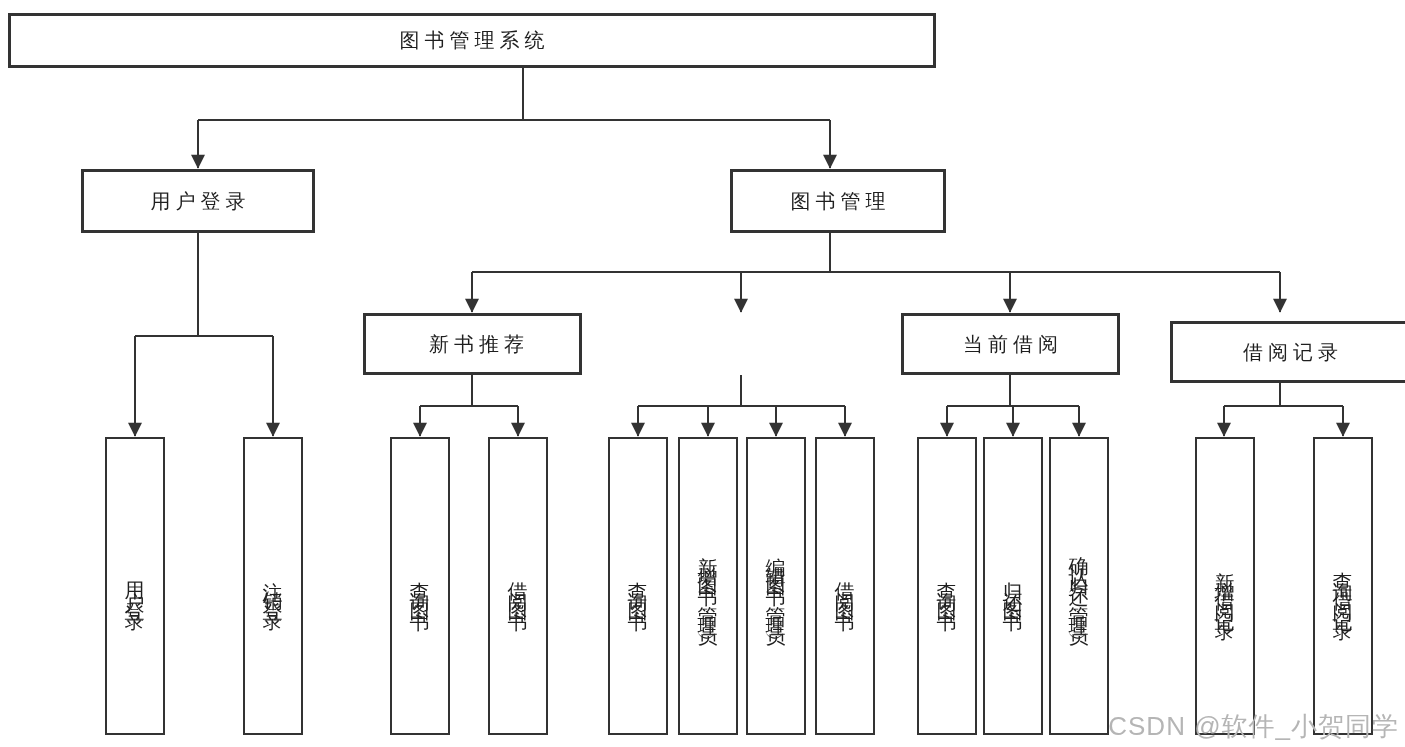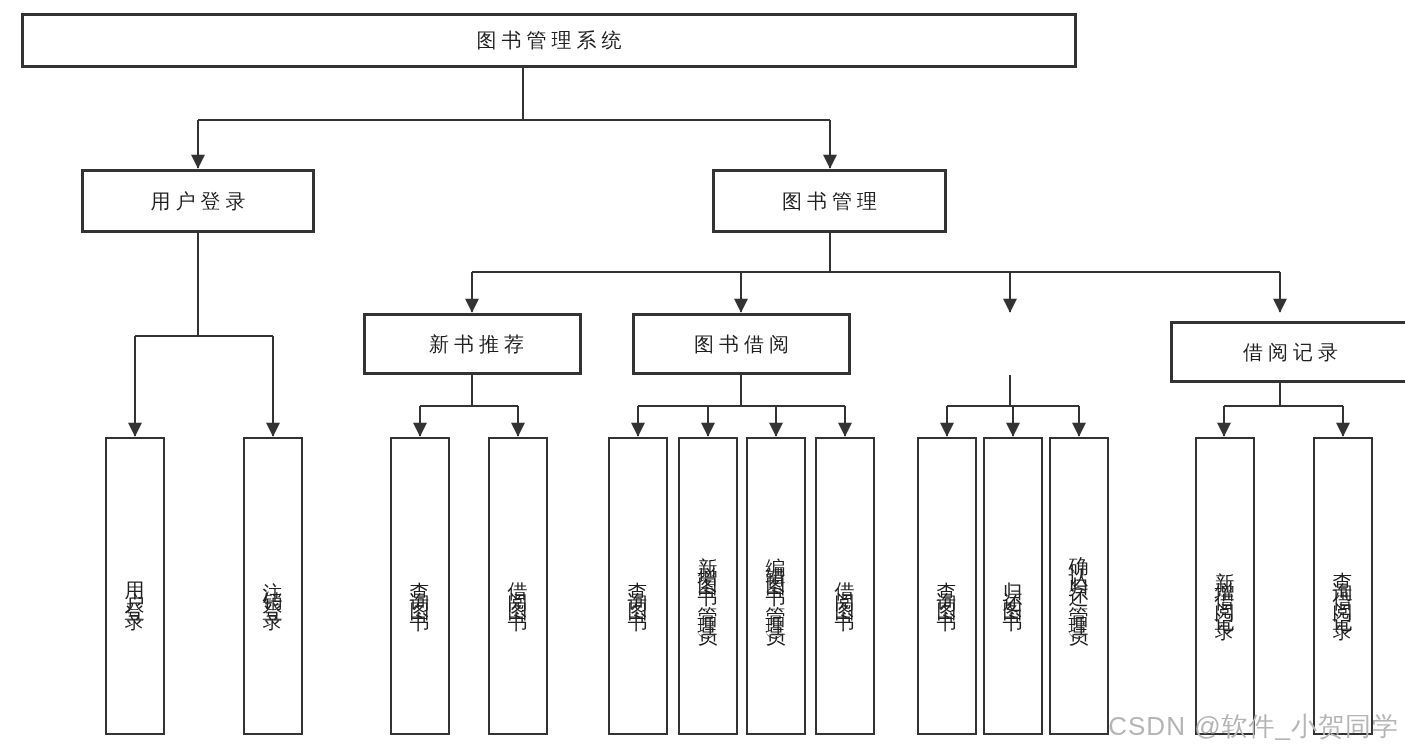--- a/index.html
+++ b/index.html
@@ -88,27 +88,27 @@
       <line x1="947" y1="406" x2="947" y2="436" marker-end="url(#arrow)"></line>
       <line x1="1013" y1="406" x2="1013" y2="436" marker-end="url(#arrow)"></line>
       <line x1="1079" y1="406" x2="1079" y2="436" marker-end="url(#arrow)"></line>
 
       <path d="M1280,375 V406 M1224,406 H1343"></path>
       <line x1="1224" y1="406" x2="1224" y2="436" marker-end="url(#arrow)"></line>
       <line x1="1343" y1="406" x2="1343" y2="436" marker-end="url(#arrow)"></line>
     </g>
   </svg>
 
-  <div class="node" style="left:21px; top:13px; width:1056px; height:55px;">图书管理系统</div>
+  <div class="node" style="left:8px; top:13px; width:928px; height:55px;">图书管理系统</div>
 
   <div class="node" style="left:81px; top:169px; width:234px; height:64px;">用户登录</div>
-  <div class="node" style="left:712px; top:169px; width:235px; height:64px;">图书管理</div>
+  <div class="node" style="left:730px; top:169px; width:216px; height:64px;">图书管理</div>
 
   <div class="node" style="left:363px; top:313px; width:219px; height:62px;padding-left:8px;">新书推荐</div>
-  <div class="node" style="left:632px; top:313px; width:219px; height:62px;">图书借阅</div>
+  <div class="node" style="left:901px; top:313px; width:219px; height:62px;">当前借阅</div>
   <div class="node" style="left:1170px; top:321px; width:241px; height:62px;">借阅记录</div>
 
   <div class="node leaf" style="left:105px; top:437px; width:60px; height:298px;">用户登录</div>
   <div class="node leaf" style="left:243px; top:437px; width:60px; height:298px;">注销登录</div>
 
   <div class="node leaf" style="left:390px; top:437px; width:60px; height:298px;">查询图书</div>
   <div class="node leaf" style="left:488px; top:437px; width:60px; height:298px;">借阅图书</div>
 
   <div class="node leaf" style="left:608px; top:437px; width:60px; height:298px;">查询图书</div>
   <div class="node leaf" style="left:678px; top:437px; width:60px; height:298px;">新增图书（管理员）</div>

